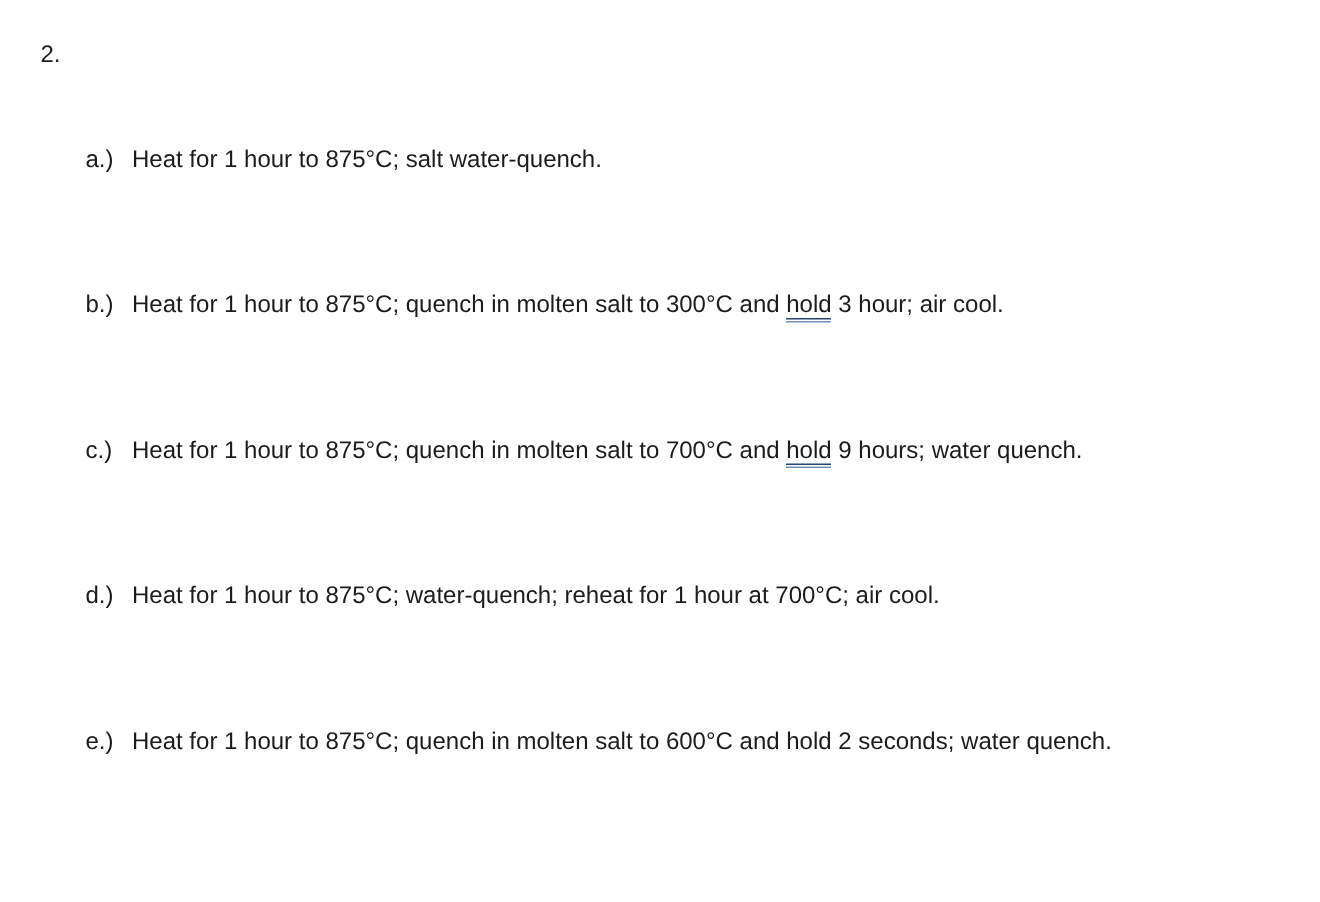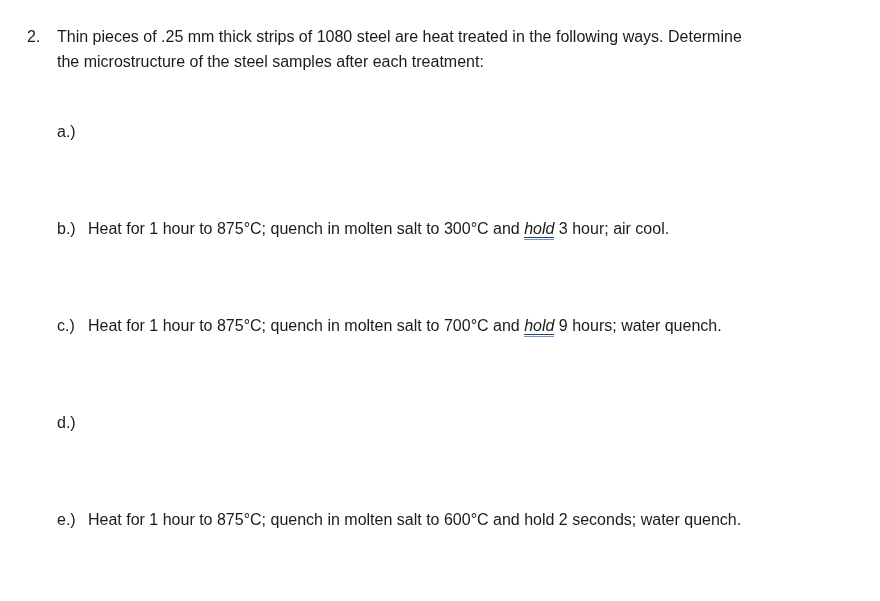--- a/index.html
+++ b/index.html
@@ -47,52 +47,51 @@
     flex: 0 0 31px;
   }
   .dbl {
     padding-bottom: 4px;
     background-image:
       linear-gradient(#24456e, #24456e),
       linear-gradient(#7191bb, #7191bb);
     background-size: 100% 1px, 100% 1px;
     background-position: 0 calc(100% - 3px), 0 calc(100% - 1px);
     background-repeat: no-repeat;
-    font-style: italic;
   }
 </style>
 </head>
 <body>
 
 <div class="page">
 
   <div class="problem-header">
     <div class="num">2.</div>
-    <div class="statement">Thin pieces of .25 mm thick strips of 1080 steel are heat treated in the following ways. Determine
-the microstructure of the steel samples after each treatment:</div>
   </div>
 
   <div class="items">
 
     <div class="item item-a">
       <div class="label">a.)</div>
+      <div class="text"><span>Heat for 1 hour to 875°C; salt water-quench.</span><span class="dbl"></span><span></span></div>
     </div>
 
     <div class="item item-b">
       <div class="label">b.)</div>
       <div class="text"><span>Heat for 1 hour to 875°C; quench in molten salt to 300°C and </span><span class="dbl">hold</span><span> 3 hour; air cool.</span></div>
     </div>
 
     <div class="item item-c">
       <div class="label">c.)</div>
       <div class="text"><span>Heat for 1 hour to 875°C; quench in molten salt to 700°C and </span><span class="dbl">hold</span><span> 9 hours; water quench.</span></div>
     </div>
 
     <div class="item item-d">
       <div class="label">d.)</div>
+      <div class="text"><span>Heat for 1 hour to 875°C; water-quench; reheat for 1 hour at 700°C; air cool.</span><span class="dbl"></span><span></span></div>
     </div>
 
     <div class="item item-e">
       <div class="label">e.)</div>
       <div class="text"><span>Heat for 1 hour to 875°C; quench in molten salt to 600°C and hold 2 seconds; water quench.</span><span class="dbl"></span><span></span></div>
     </div>
 
   </div>
 </div>
 

